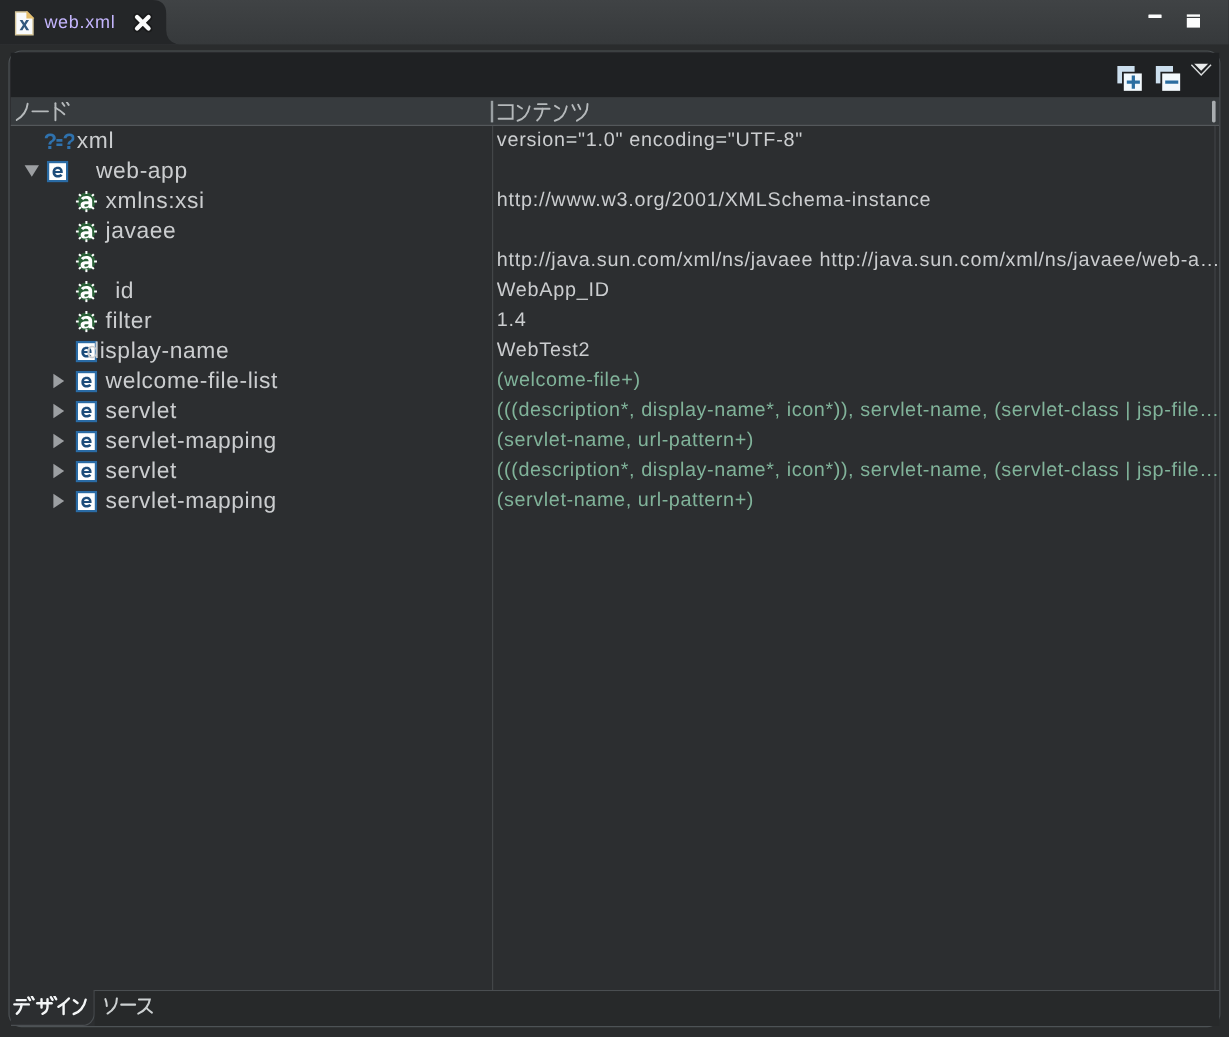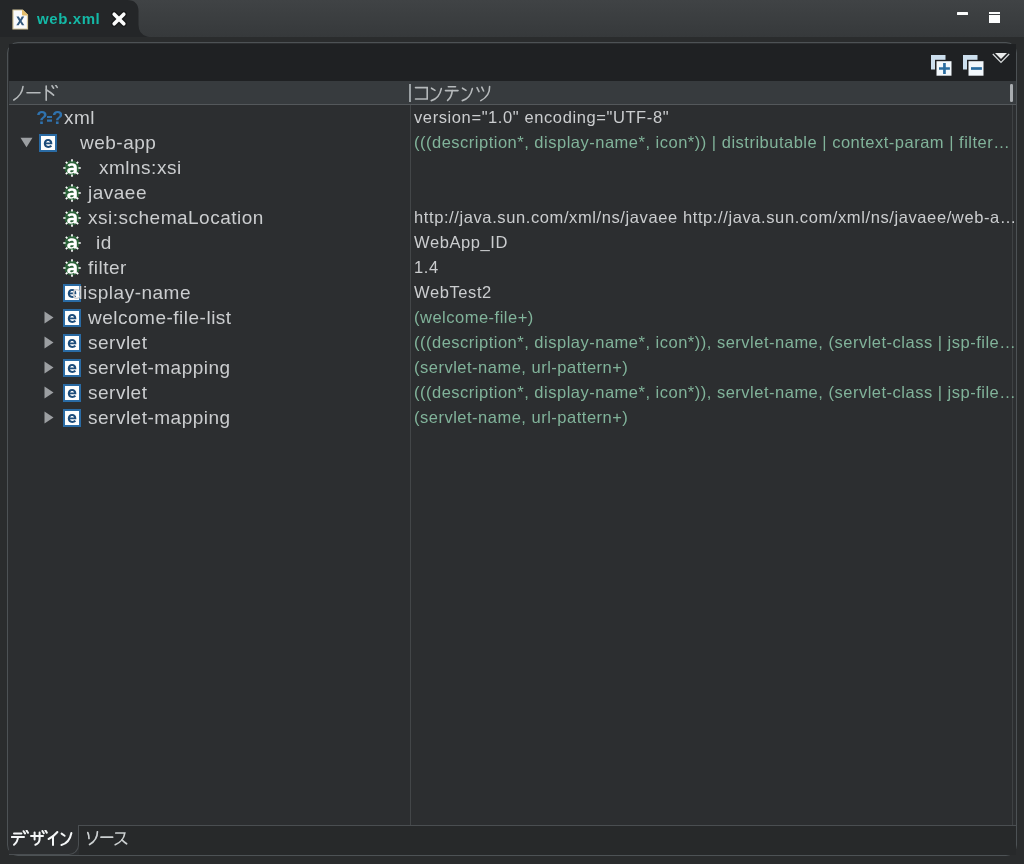--- a/index.html
+++ b/index.html
@@ -1,20 +1,20 @@
 <!DOCTYPE html>
 <html><head>
 <meta charset="utf-8">
 <style>
 *{margin:0;padding:0;box-sizing:border-box}
 html,body{width:1024px;height:864px;overflow:hidden}
 body{background:#2a2c2d;font-family:"Liberation Sans",sans-serif;position:relative;transform:translateZ(0);will-change:transform}
 .abs{position:absolute}
 #tabbar{position:absolute;left:0;top:0;width:1024px;height:37px;background:linear-gradient(#404345,#36393b)}
-#tabtxt{position:absolute;left:37px;top:0;height:37px;line-height:38px;color:#14b8a6;font-size:15px;font-weight:bold;letter-spacing:.6px}
+#tabtxt{position:absolute;left:37px;top:0;height:37px;line-height:38px;color:#c4b5fd;font-size:15px;font-weight:normal;letter-spacing:.6px}
 #panel{position:absolute;left:7px;top:42px;width:1010px;height:814px;background:#2c2e30;border:1.5px solid #4d5255;border-radius:11px;overflow:hidden}
 #toolbar{position:absolute;left:8.5px;top:43.5px;width:1007px;height:37px;background:#1f2123}
 #thead{position:absolute;left:8.5px;top:80.5px;width:1007px;height:24px;background:#373b3e}
 #headline{position:absolute;left:8.5px;top:104.2px;width:1007px;height:1px;background:#54585b}
 #colsep{position:absolute;left:410px;top:105px;width:1px;height:720px;background:#434648}
 #coltick{position:absolute;left:409px;top:84px;width:1.5px;height:17.5px;background:#9aa0a3}
 #rightline{position:absolute;left:1012px;top:105px;width:1px;height:720px;background:#3f4244}
 #sbthumb{position:absolute;left:1010px;top:84px;width:2.5px;height:18px;background:#a9adb0;border-radius:1.2px}
 #botline{position:absolute;left:78px;top:825.2px;width:938px;height:1.2px;background:#4a4e51}
 #botstrip{position:absolute;left:78.5px;top:826.4px;width:937px;height:28.5px;background:#27292a}
@@ -109,51 +109,50 @@
 </div>
 <div class="row" style="top:130px">
   <svg class="esvg" style="left:20px;top:7.2px" width="13" height="11" viewBox="0 0 13 11">
       <path d="M0.5 0.8 H12.5 L6.5 10.2 Z" fill="#9c9fa2"></path>
     </svg>
   <svg class="isvg" style="left:39px" width="18" height="18" viewBox="0 0 18 18">
     <rect x="1" y="1" width="16" height="16" fill="#fdfefe" stroke="#2a6ba4" stroke-width="2"></rect>
     <path fill="#1d4d7b" d="M9.1 5.0 c-2.6 0-4.3 1.8-4.3 4.5 c0 2.7 1.7 4.4 4.4 4.4 c1.6 0 3-.6 3.9-1.7 l-1.7-1.2 c-.5.6-1.2.9-2.1.9 c-1.2 0-2-.6-2.2-1.7 l6.2 0 v-.9 c0-2.6-1.6-4.3-4.2-4.3 z m-2 3.5 c.2-1 .9-1.6 2-1.6 c1.1 0 1.8.6 2 1.6 z"></path>
   </svg>
   <span class="name" style="left:80px">web-app</span>
-  <span class="val g">(((description*, display-name*, icon*)) | distributable | context-param | filter…</span>
 </div>
 <div class="row" style="top:155px">
   <svg class="isvg" style="left:63px" width="18" height="18" viewBox="0 0 18 18">
     <circle cx="9" cy="9" r="7.6" fill="#2b6138"></circle>
     <g stroke="#fff" stroke-width="1.7">
         <path d="M9 0.2 V2.6 M9 15.4 V17.8 M0.2 9 H2.6 M15.4 9 H17.8 M2.8 2.8 L4.4 4.4 M13.6 13.6 L15.2 15.2 M15.2 2.8 L13.6 4.4 M4.4 13.6 L2.8 15.2"></path>
       </g>
     <path fill="#fff" transform="translate(9 9.7) scale(1.27) translate(-9 -9.8)" d="M8.9 5.6 c-1.5 0-2.7.5-3.5 1.4 l1.5 1.2 c.5-.5 1.1-.8 1.9-.8 c1 0 1.6.5 1.6 1.3 v.3 h-1.9 c-2.1 0-3.3.9-3.3 2.4 c0 1.5 1.1 2.4 2.9 2.4 c1 0 1.8-.3 2.4-.9 v.7 h2.3 v-4.9 c0-2-1.4-3.1-3.9-3.1 z m1.5 5.5 c0 .9-.7 1.5-1.7 1.5 c-.7 0-1.1-.3-1.1-.8 c0-.5.4-.8 1.2-.8 h1.6 z"></path>
   </svg>
-  <span class="name" style="left:99px">xmlns:xsi</span>
+  <span class="name" style="left:88px">xmlns:xsi</span>
+  <span class="val">http://www.w3.org/2001/XMLSchema-instance</span>
 </div>
 <div class="row" style="top:180px">
   <svg class="isvg" style="left:63px" width="18" height="18" viewBox="0 0 18 18">
     <circle cx="9" cy="9" r="7.6" fill="#2b6138"></circle>
     <g stroke="#fff" stroke-width="1.7">
         <path d="M9 0.2 V2.6 M9 15.4 V17.8 M0.2 9 H2.6 M15.4 9 H17.8 M2.8 2.8 L4.4 4.4 M13.6 13.6 L15.2 15.2 M15.2 2.8 L13.6 4.4 M4.4 13.6 L2.8 15.2"></path>
       </g>
     <path fill="#fff" transform="translate(9 9.7) scale(1.27) translate(-9 -9.8)" d="M8.9 5.6 c-1.5 0-2.7.5-3.5 1.4 l1.5 1.2 c.5-.5 1.1-.8 1.9-.8 c1 0 1.6.5 1.6 1.3 v.3 h-1.9 c-2.1 0-3.3.9-3.3 2.4 c0 1.5 1.1 2.4 2.9 2.4 c1 0 1.8-.3 2.4-.9 v.7 h2.3 v-4.9 c0-2-1.4-3.1-3.9-3.1 z m1.5 5.5 c0 .9-.7 1.5-1.7 1.5 c-.7 0-1.1-.3-1.1-.8 c0-.5.4-.8 1.2-.8 h1.6 z"></path>
   </svg>
   <span class="name" style="left:88px">javaee</span>
 </div>
 <div class="row" style="top:205px">
   <svg class="isvg" style="left:63px" width="18" height="18" viewBox="0 0 18 18">
     <circle cx="9" cy="9" r="7.6" fill="#2b6138"></circle>
     <g stroke="#fff" stroke-width="1.7">
         <path d="M9 0.2 V2.6 M9 15.4 V17.8 M0.2 9 H2.6 M15.4 9 H17.8 M2.8 2.8 L4.4 4.4 M13.6 13.6 L15.2 15.2 M15.2 2.8 L13.6 4.4 M4.4 13.6 L2.8 15.2"></path>
       </g>
     <path fill="#fff" transform="translate(9 9.7) scale(1.27) translate(-9 -9.8)" d="M8.9 5.6 c-1.5 0-2.7.5-3.5 1.4 l1.5 1.2 c.5-.5 1.1-.8 1.9-.8 c1 0 1.6.5 1.6 1.3 v.3 h-1.9 c-2.1 0-3.3.9-3.3 2.4 c0 1.5 1.1 2.4 2.9 2.4 c1 0 1.8-.3 2.4-.9 v.7 h2.3 v-4.9 c0-2-1.4-3.1-3.9-3.1 z m1.5 5.5 c0 .9-.7 1.5-1.7 1.5 c-.7 0-1.1-.3-1.1-.8 c0-.5.4-.8 1.2-.8 h1.6 z"></path>
   </svg>
-  <span class="name" style="left:88px">xsi:schemaLocation</span>
   <span class="val">http://java.sun.com/xml/ns/javaee http://java.sun.com/xml/ns/javaee/web-a…</span>
 </div>
 <div class="row" style="top:230px">
   <svg class="isvg" style="left:63px" width="18" height="18" viewBox="0 0 18 18">
     <circle cx="9" cy="9" r="7.6" fill="#2b6138"></circle>
     <g stroke="#fff" stroke-width="1.7">
         <path d="M9 0.2 V2.6 M9 15.4 V17.8 M0.2 9 H2.6 M15.4 9 H17.8 M2.8 2.8 L4.4 4.4 M13.6 13.6 L15.2 15.2 M15.2 2.8 L13.6 4.4 M4.4 13.6 L2.8 15.2"></path>
       </g>
     <path fill="#fff" transform="translate(9 9.7) scale(1.27) translate(-9 -9.8)" d="M8.9 5.6 c-1.5 0-2.7.5-3.5 1.4 l1.5 1.2 c.5-.5 1.1-.8 1.9-.8 c1 0 1.6.5 1.6 1.3 v.3 h-1.9 c-2.1 0-3.3.9-3.3 2.4 c0 1.5 1.1 2.4 2.9 2.4 c1 0 1.8-.3 2.4-.9 v.7 h2.3 v-4.9 c0-2-1.4-3.1-3.9-3.1 z m1.5 5.5 c0 .9-.7 1.5-1.7 1.5 c-.7 0-1.1-.3-1.1-.8 c0-.5.4-.8 1.2-.8 h1.6 z"></path>
   </svg>

